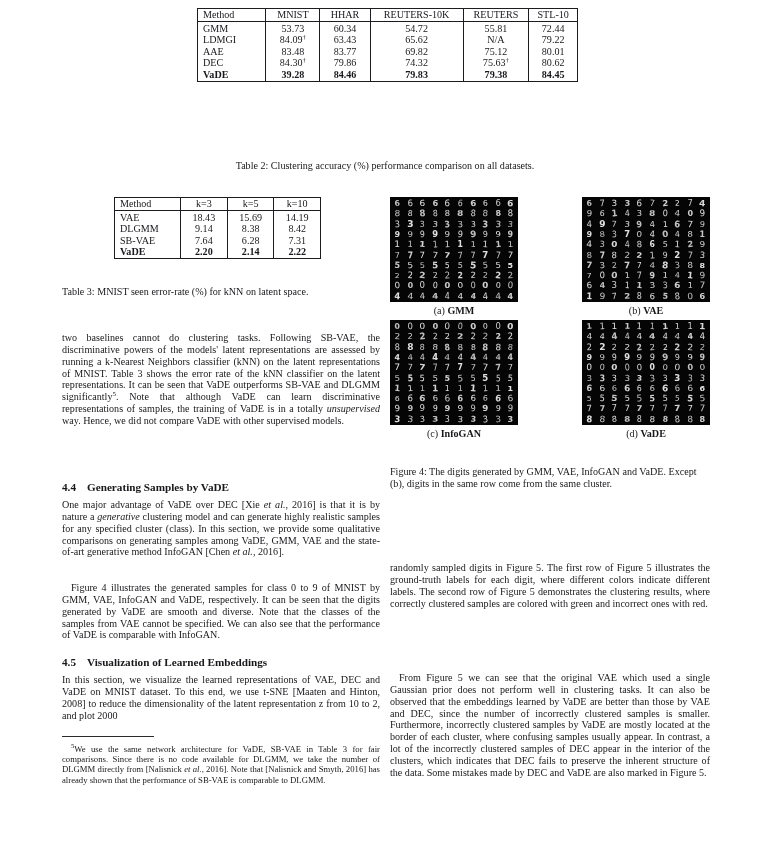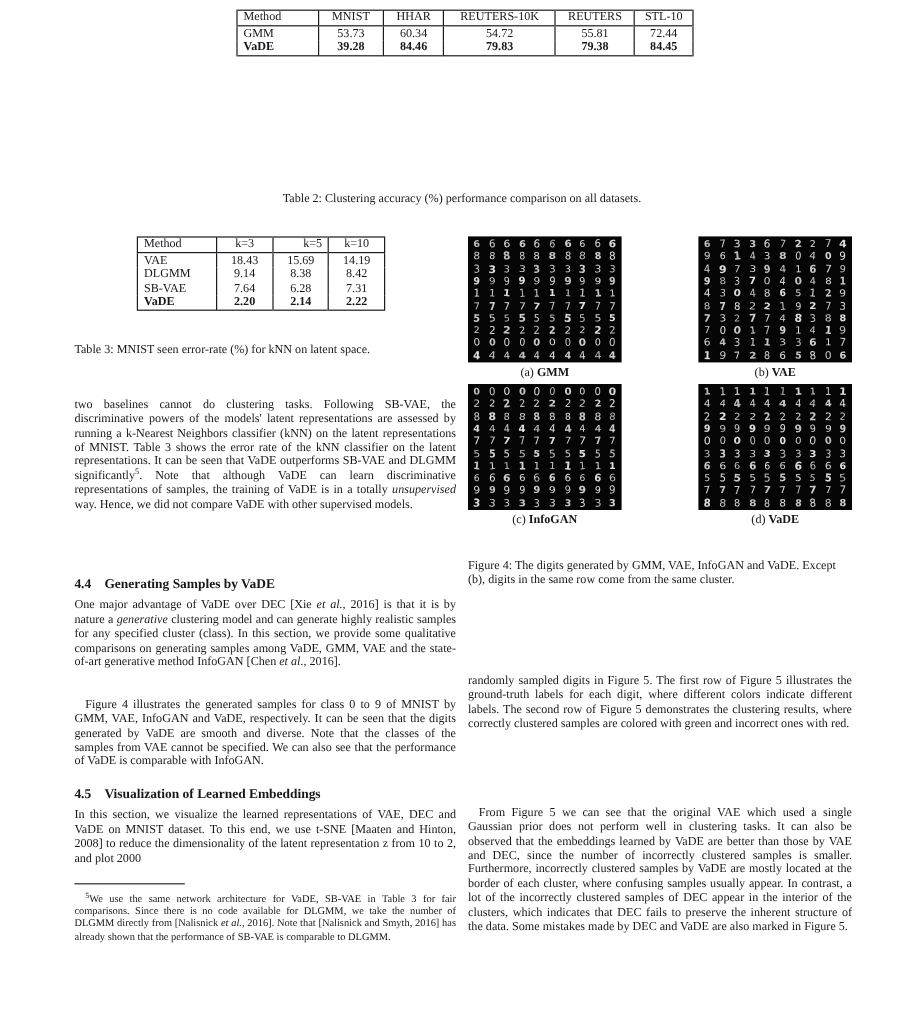--- a/index.html
+++ b/index.html
@@ -137,20 +137,44 @@
     <tbody id="t2body">
         <tr>
           <td class="lbl ol or">GMM</td>
           <td class="num or">53.73</td>
           <td class="num or">60.34</td>
           <td class="num or">54.72</td>
           <td class="num or">55.81</td>
           <td class="num or">72.44</td>
         </tr>
         <tr>
+          <td class="lbl ol or">LDMGI</td>
+          <td class="num or">84.09<sup>†</sup></td>
+          <td class="num or">63.43</td>
+          <td class="num or">65.62</td>
+          <td class="num or">N/A</td>
+          <td class="num or">79.22</td>
+        </tr>
+        <tr>
+          <td class="lbl ol or">AAE</td>
+          <td class="num or">83.48</td>
+          <td class="num or">83.77</td>
+          <td class="num or">69.82</td>
+          <td class="num or">75.12</td>
+          <td class="num or">80.01</td>
+        </tr>
+        <tr>
+          <td class="lbl ol or">DEC</td>
+          <td class="num or">84.30<sup>†</sup></td>
+          <td class="num or">79.86</td>
+          <td class="num or">74.32</td>
+          <td class="num or">75.63<sup>†</sup></td>
+          <td class="num or">80.62</td>
+        </tr>
+        <tr>
           <td class="lbl ol or bold">VaDE</td>
           <td class="num or bold">39.28</td>
           <td class="num or bold">84.46</td>
           <td class="num or bold">79.83</td>
           <td class="num or bold">79.38</td>
           <td class="num or bold">84.45</td>
         </tr>
       </tbody>
   </table>
 </div>
@@ -159,21 +183,21 @@
   <span>Table 2:</span>
   <span>Clustering accuracy (%) performance comparison on all datasets.</span>
 </div>
 
 <div class="tbl-wrap" style="left:114px; top:197px; width:207px;">
   <table class="ptable" style="width:207px;">
     <thead>
       <tr>
         <th class="lbl ol or" style="width:68px;">Method</th>
         <th class="num or" style="width:47px;">k=3</th>
-        <th class="num or" style="width:46px;text-align:right;">k=5</th>
+        <th class="num or" style="width:46px;">k=5</th>
         <th class="num or" style="width:46px;">k=10</th>
       </tr>
     </thead>
     <tbody id="t3body">
         <tr>
           <td class="lbl ol or">VAE</td>
           <td class="num or">18.43</td>
           <td class="num or">15.69</td>
           <td class="num or">14.19</td>
         </tr>

